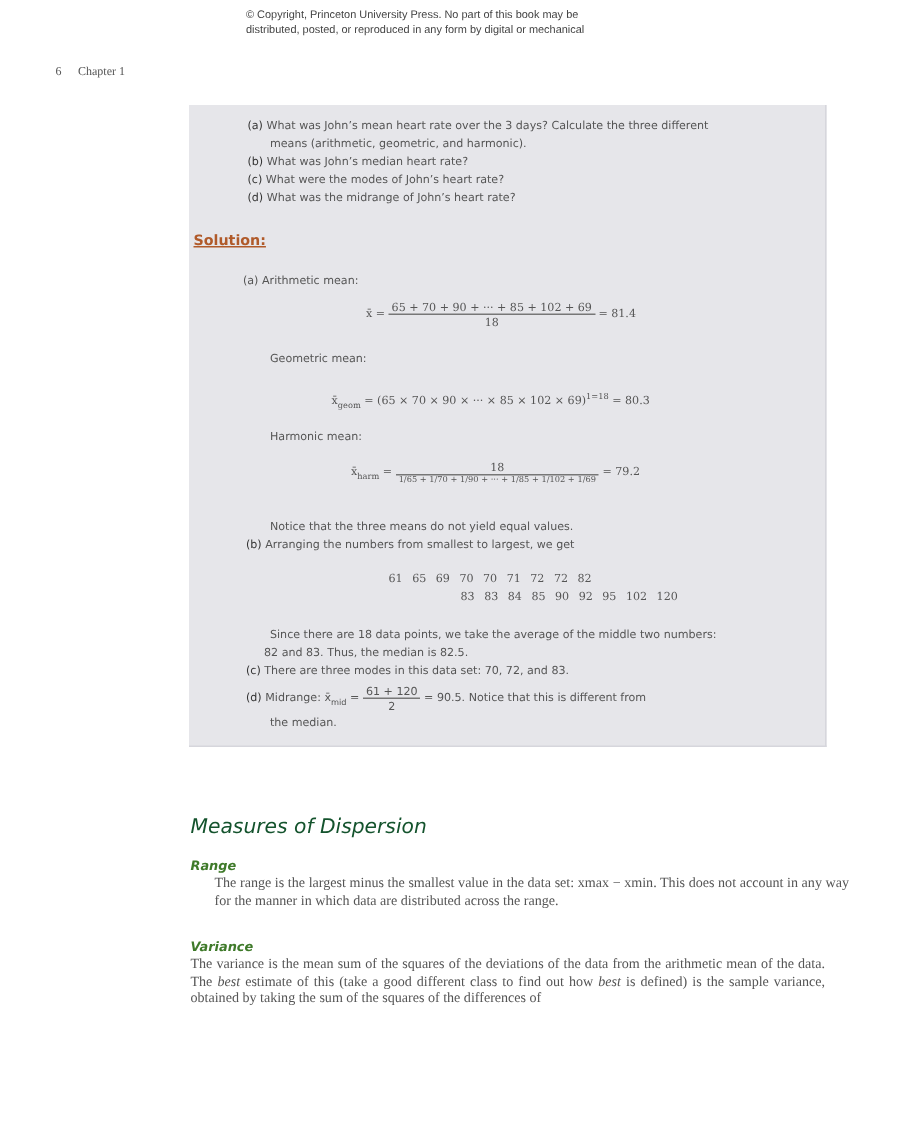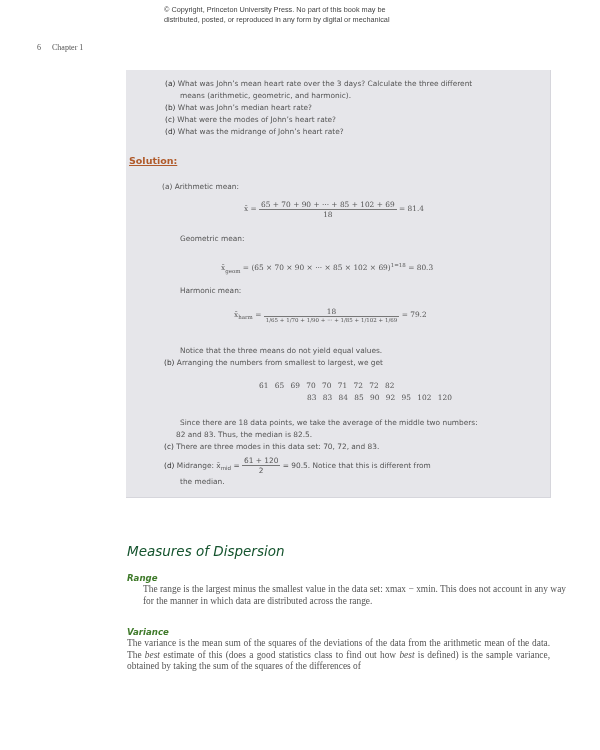--- a/index.html
+++ b/index.html
@@ -100,13 +100,13 @@
   <span>= 90.5. Notice that this is different from</span>
 </div>
 <div class="txt" style="left:180px; top:477px;text-align:center;">the median.</div>
 
 <div class="h-section">Measures of Dispersion</div>
 
 <div class="h-sub" style="top:573px;">Range</div>
 <div class="para" style="top:584px;margin-left:16px;">The range is the largest minus the smallest value in the data set: xmax − xmin. This does not account in any way for the manner in which data are distributed across the range.</div>
 
 <div class="h-sub" style="top:627px;">Variance</div>
-<div class="para" style="top:638px;"><span>The variance is the mean sum of the squares of the deviations of the data from the arithmetic mean of the data. The </span><i>best</i><span> estimate of this (does a good statistics class to find out how </span><i>best</i><span> is defined) is the sample variance, obtained by taking the sum of the squares of the differences of</span></div>
+<div class="para" style="top:638px;"><span>The variance is the mean sum of the squares of the deviations of the data from the arithmetic mean of the data. The </span><i>best</i><span> estimate of this (take a good different class to find out how </span><i>best</i><span> is defined) is the sample variance, obtained by taking the sum of the squares of the differences of</span></div>
 
 </body></html>

